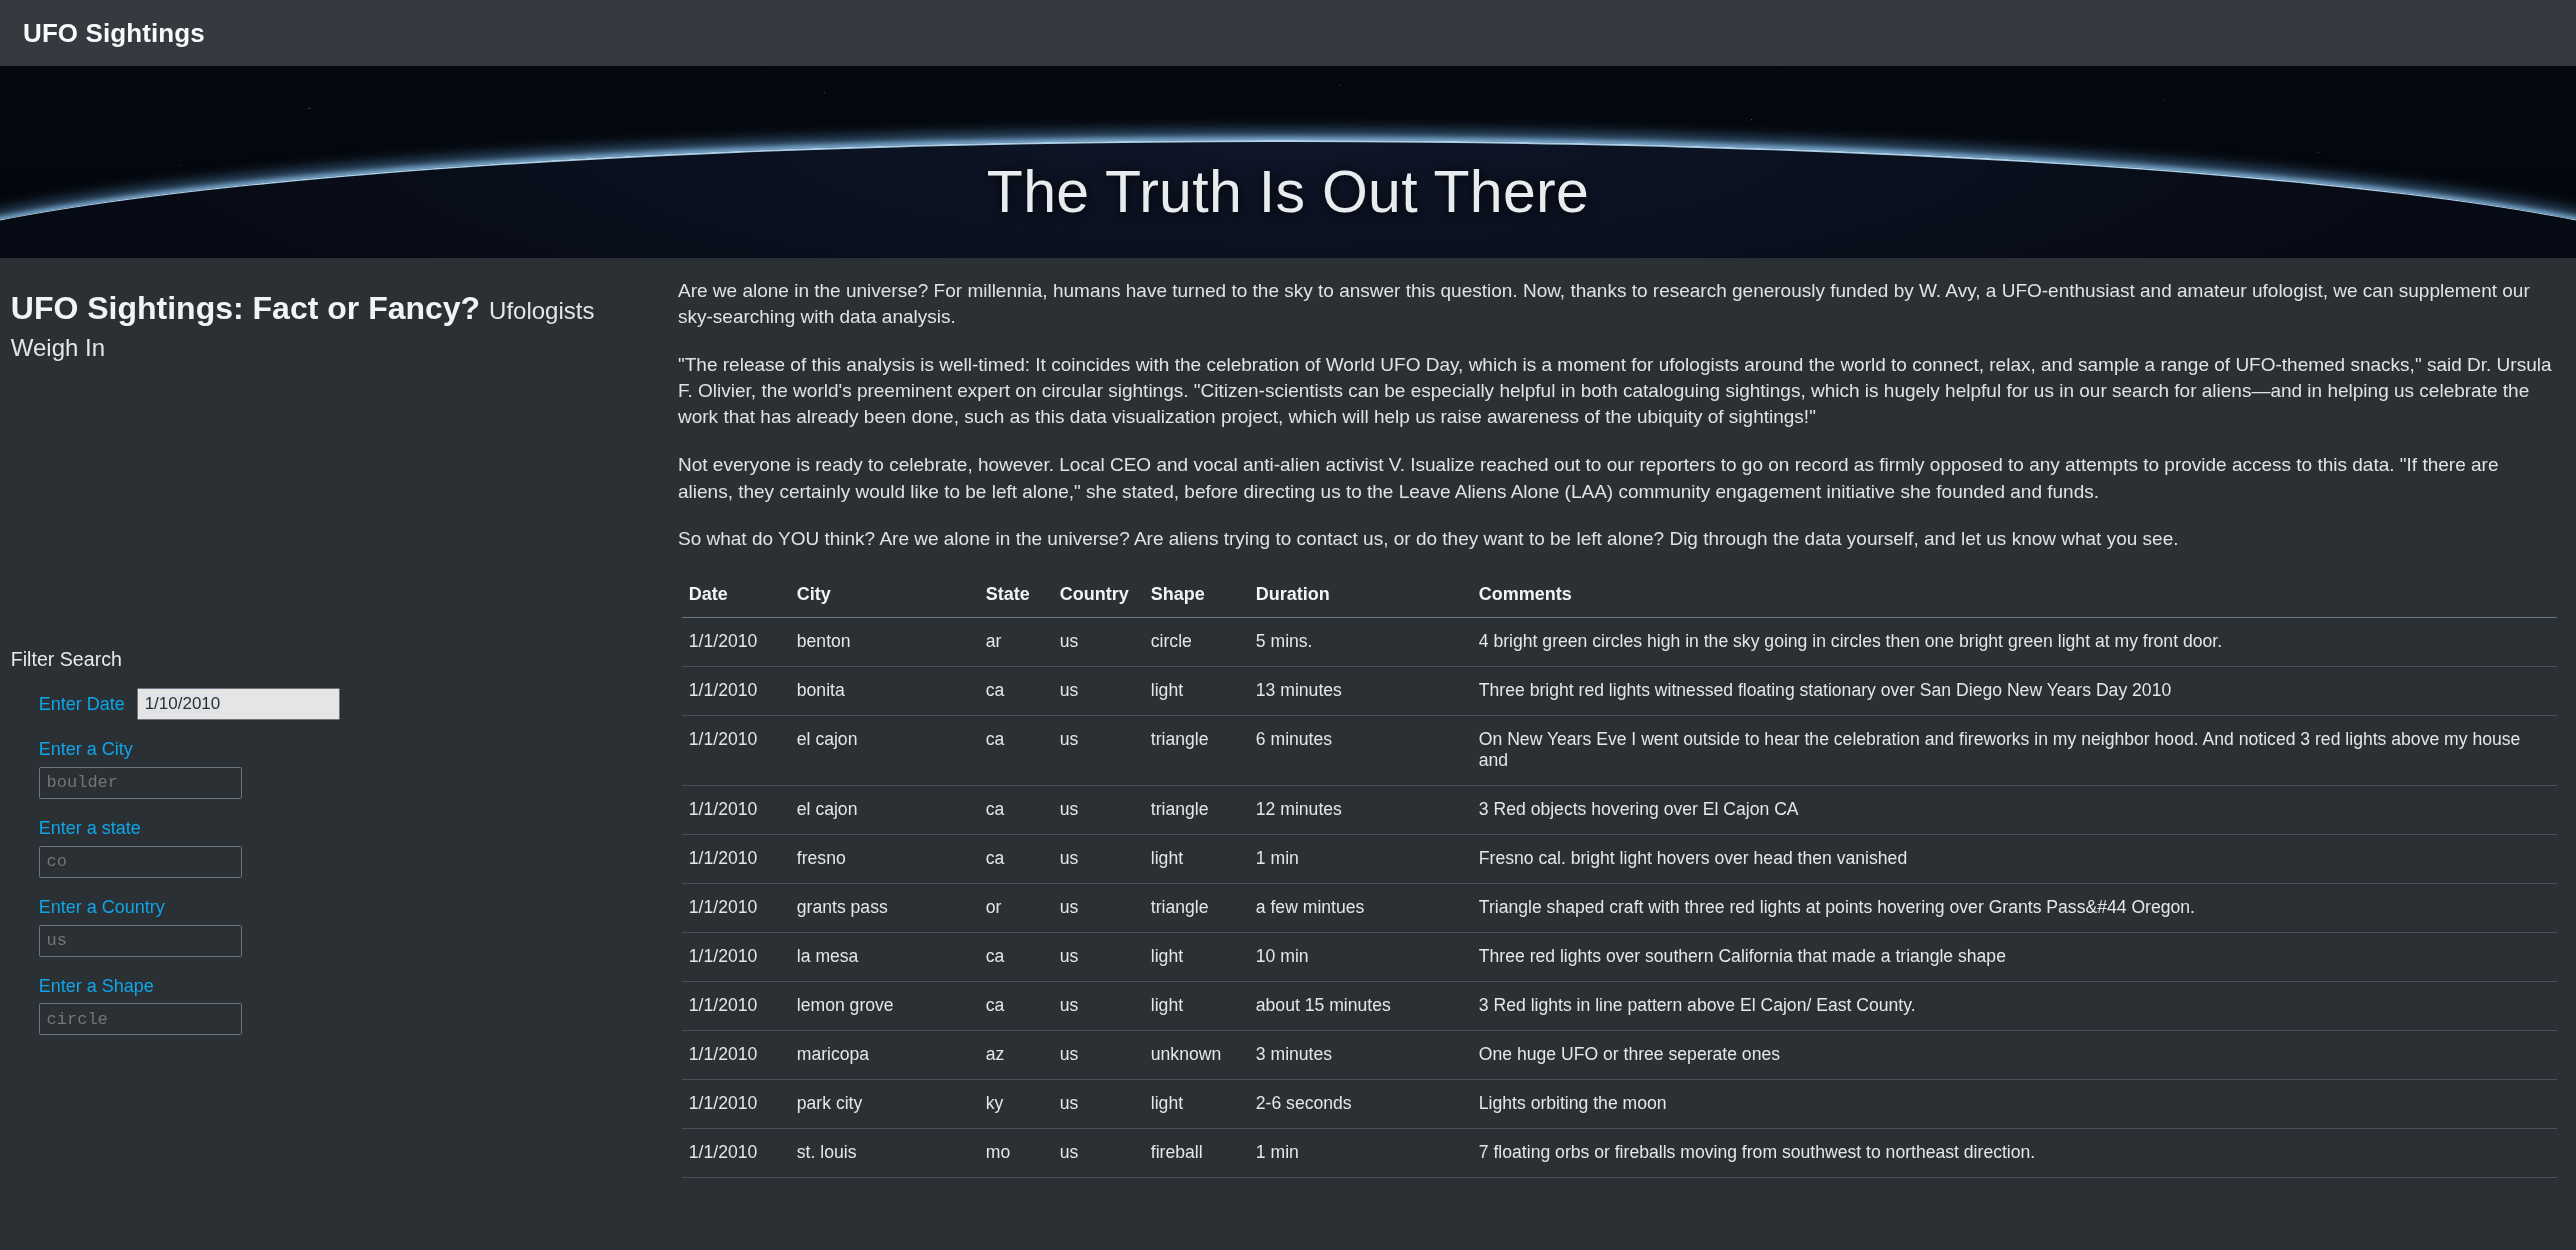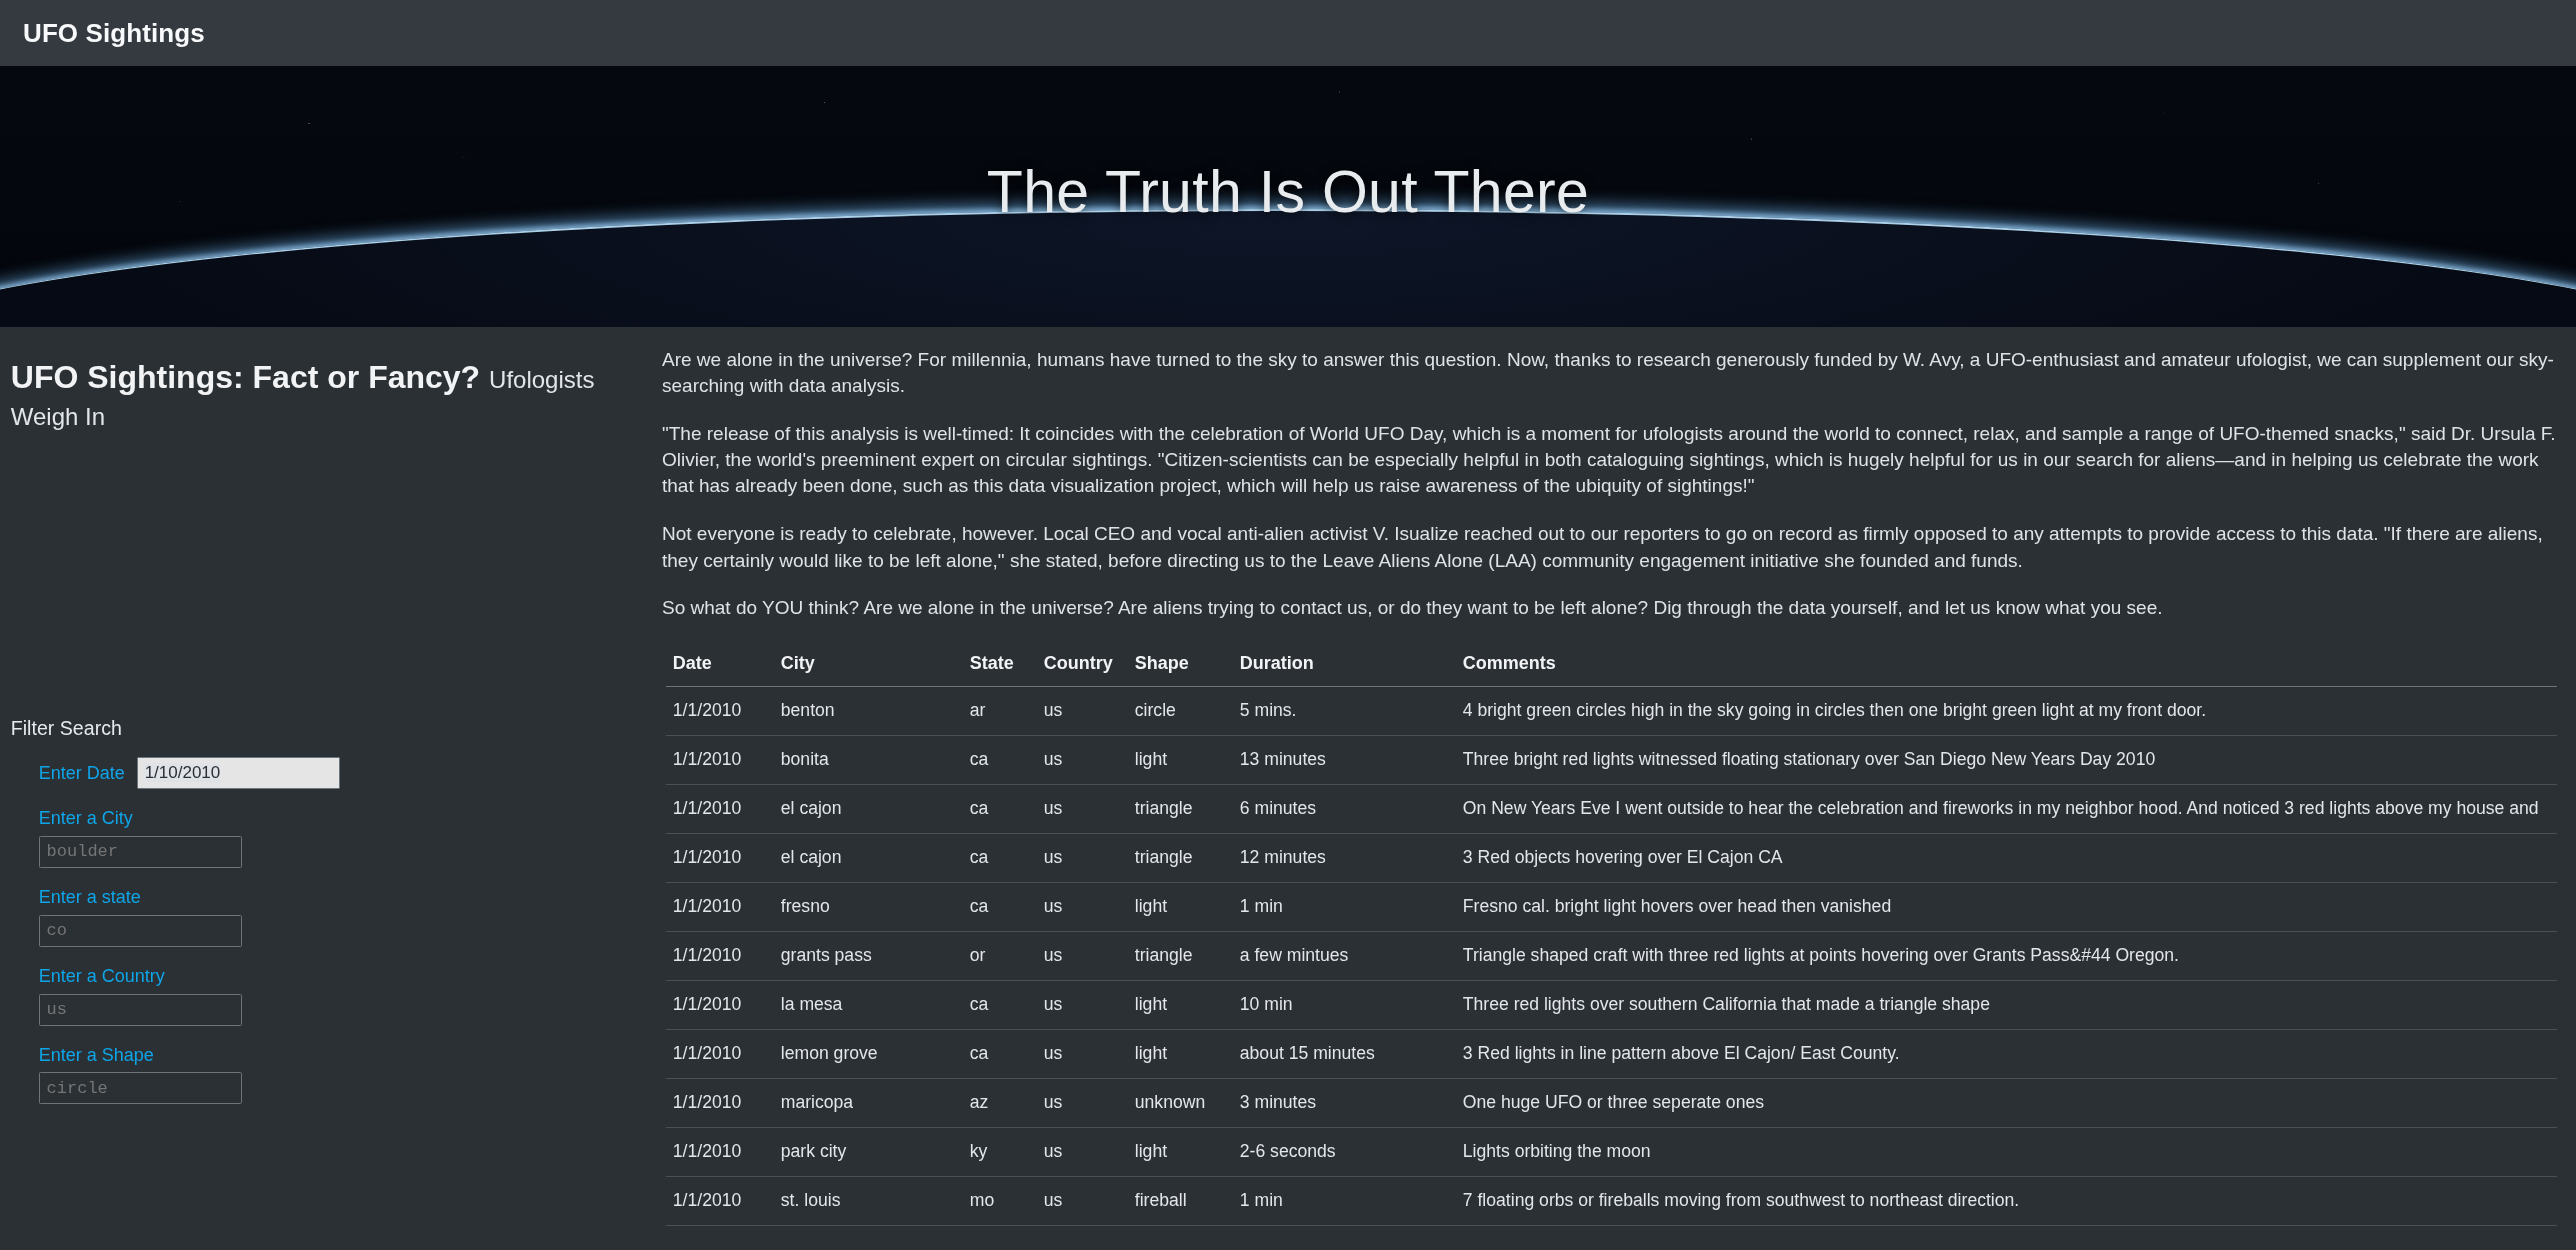--- a/index.html
+++ b/index.html
@@ -24,21 +24,21 @@
   .navbar-brand {
     color: #f8f9fa;
     font-size: 26px;
     letter-spacing: 0.1px;
     font-weight: bold;
   }
 
   
   .hero {
     position: relative;
-    height: 261px;
+    height: 192px;
     width: 100%;
     overflow: hidden;
     background: #000;
   }
   .hero-bg {
     position: absolute;
     inset: 0;
     background:
       radial-gradient(ellipse 58% 120% at 50% 128%, rgba(120,190,255,0.95) 0%, rgba(60,130,220,0.55) 14%, rgba(20,55,110,0.30) 26%, rgba(4,10,26,0.0) 46%),
       radial-gradient(ellipse 80% 90% at 50% 135%, rgba(180,220,255,0.55) 0%, rgba(30,70,130,0.25) 22%, rgba(0,0,0,0) 50%),
@@ -78,20 +78,21 @@
     font-weight: 400;
     letter-spacing: 0.3px;
     text-shadow: 0 1.4px 12px rgba(0,0,0,.8);
   }
 
   
   .page {
     display: flex;
     align-items: flex-start;
     padding: 0;
+    gap: 16px;
   }
   .left-col {
     width: 662px;
     flex: 0 0 662px;
     padding: 20px 16px 27px 10.8px;
   }
   .right-col {
     flex: 1 1 auto;
     padding: 20px 19px 27px 0;
   }

